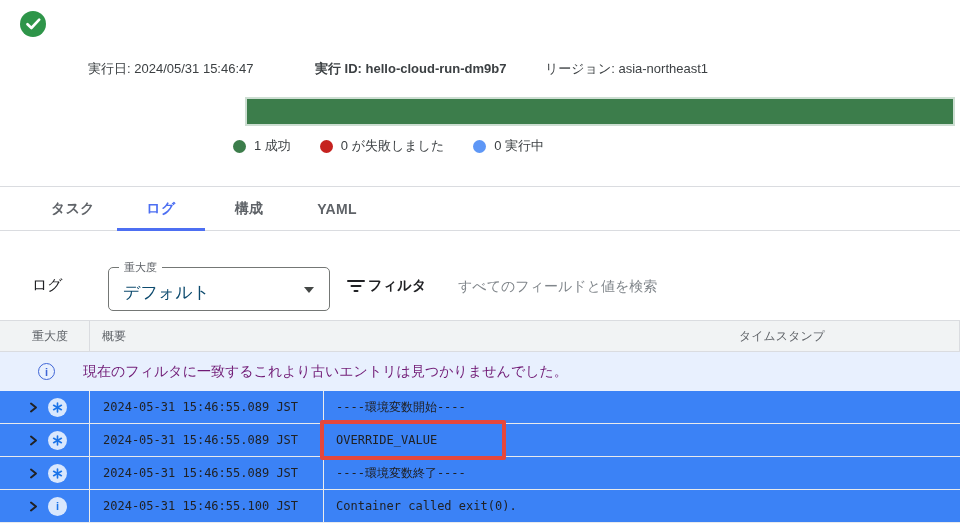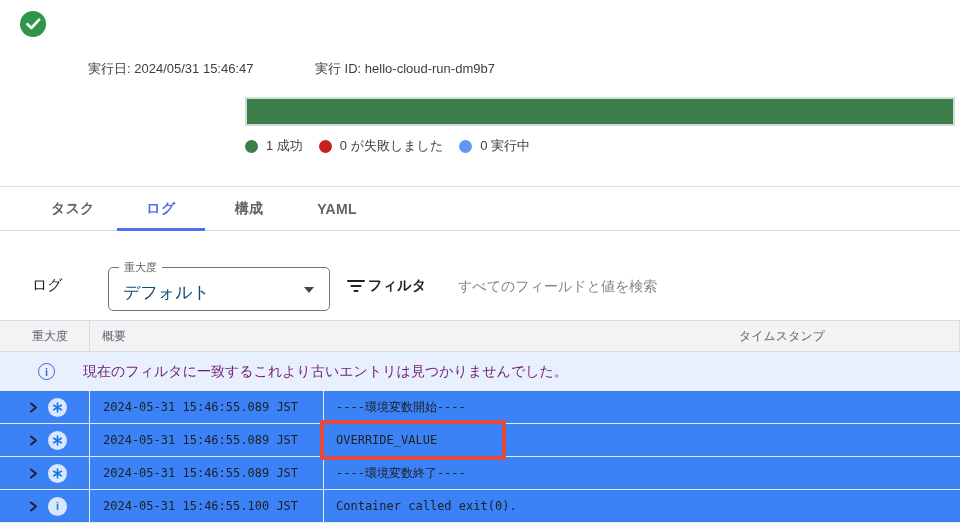--- a/index.html
+++ b/index.html
@@ -11,28 +11,28 @@
 
   
   .job-header { position:relative; height:186px; }
   .status-icon {
     position:absolute; left:20px; top:11px; width:26px; height:26px;
     border-radius:50%; background:#2E9549; display:flex; align-items:center; justify-content:center;
   }
   .job-title { position:absolute; left:88px; top:9px; font-size:20px; font-weight:700; color:#202124; letter-spacing:.2px; }
   .meta-item { position:absolute; top:60px; font-size:13px; color:#3c4043; }
   .meta-run-date { left:88px; }
-  .meta-run-id { left:315px; }
+  .meta-run-id { left:315px;font-weight:bold; }
   .meta-region { left:545px; }
   .summary-label { position:absolute; left:95px; top:103px; font-size:13px; color:#3c4043; }
   .summary-bar {
     position:absolute; left:245px; top:97px; width:710px; height:29px;
     background:#3C7D4B; border:2px solid #cdded2;
   }
-  .legend { position:absolute; left:245px; top:137px; display:flex; gap:16px; align-items:flex-start; }
+  .legend { position:absolute; left:233px; top:137px; display:flex; gap:29px; align-items:flex-start; }
   .legend-item { display:flex; align-items:center; gap:8px; font-size:13px; color:#3c4043; }
   .dot { width:13px; height:13px; border-radius:50%; }
   .dot-success { background:#3C7D4B; }
   .dot-failed { background:#C5221F; }
   .dot-running { background:#5E97F6; }
 
   
   .tabs-bar {
     height:45px; border-top:1px solid #dadce0; border-bottom:1px solid #dadce0;
     display:flex; padding-left:29px;
@@ -123,20 +123,21 @@
 
   <div class="job-header">
     <div class="status-icon">
       <svg width="15" height="12" viewBox="0 0 15 12">
           <path d="M1.5 6.2 L5.4 10 L13.2 1.6" fill="none" stroke="#fff" stroke-width="2.6" stroke-linecap="round" stroke-linejoin="round"></path>
         </svg>
     </div>
 
     <div class="meta-item meta-run-date">実行日: 2024/05/31 15:46:47</div>
     <div class="meta-item meta-run-id">実行 ID: hello-cloud-run-dm9b7</div>
+    <div class="meta-item meta-region">リージョン: asia-northeast1</div>
 
     <div class="summary-bar"></div>
 
     <div class="legend">
       <div class="legend-item">
         <span class="dot dot-success"></span>
         <span>1 成功</span>
       </div>
       <div class="legend-item">
         <span class="dot dot-failed"></span>

